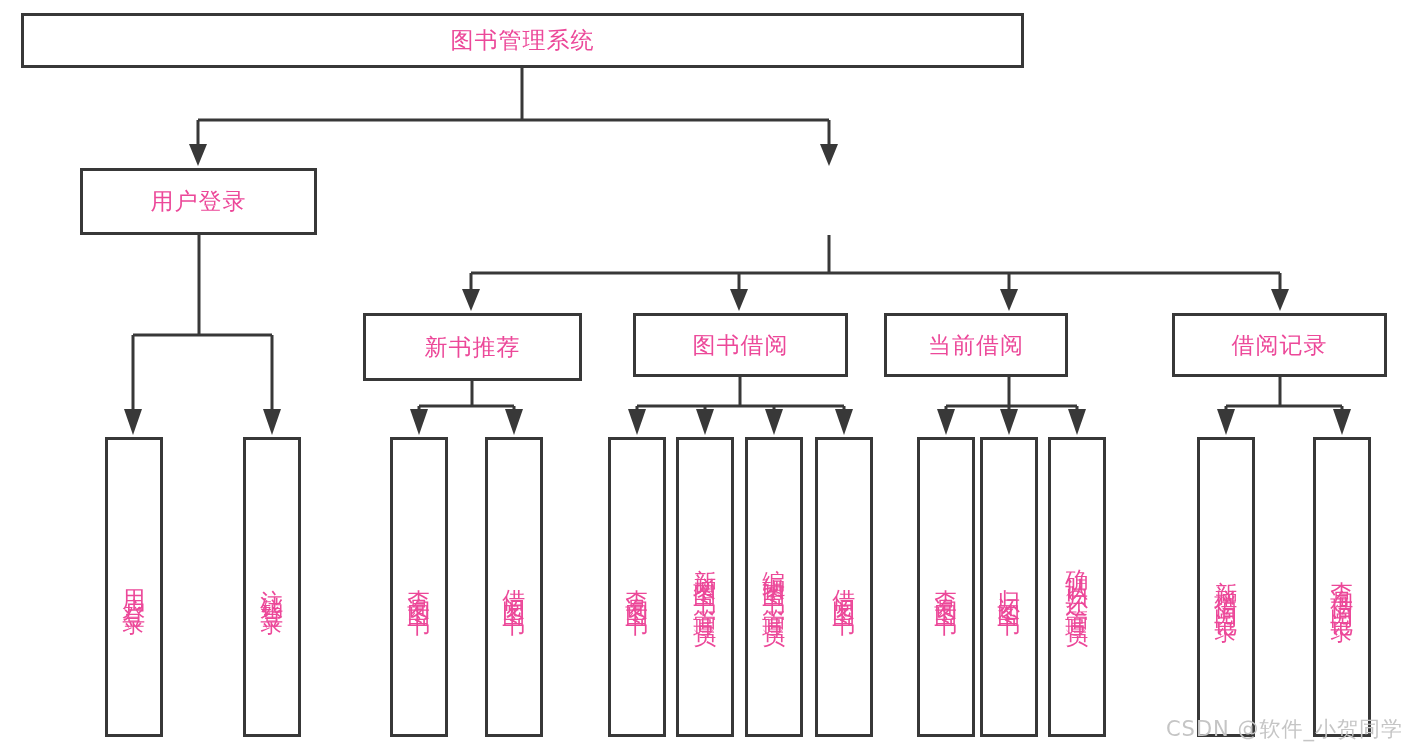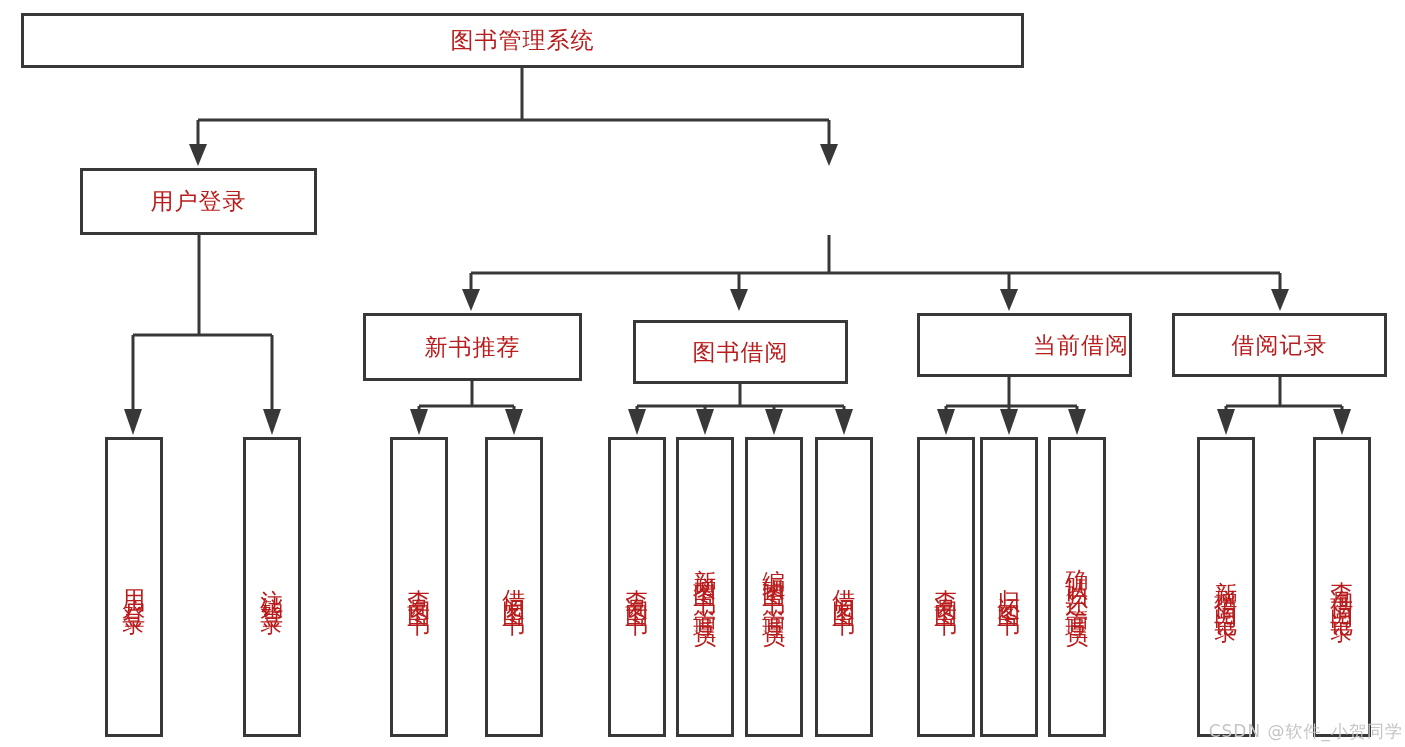--- a/index.html
+++ b/index.html
@@ -14,42 +14,42 @@
   .wires { position:absolute; left:0; top:0; z-index:1; }
   .node {
     position:absolute;
     box-sizing:border-box;
     border:3px solid #383838;
     background:#ffffff;
     display:flex;
     align-items:center;
     justify-content:center;
     z-index:2;
-    color:#b91c1c;
+    color:#ec4899;
   }
   .node .lbl {
     font-size:23px;
     letter-spacing:1px;
     white-space:nowrap;
   }
   .leaf .lbl {
     writing-mode:vertical-rl;
     text-orientation:mixed;
     font-size:23px;
     letter-spacing:8px;
     line-height:1.15;
     white-space:normal;
     max-height:288px;
   }
   .watermark {
     position:absolute;
     right:2px;
     bottom:4px;
     z-index:3;
-    font-size:17px;
+    font-size:21px;
     color:#c5c5c5;
     letter-spacing:1px;
     white-space:nowrap;
   }
 </style>
 </head>
 <body>
 
 <div class="stage">
 
@@ -100,24 +100,24 @@
     <span class="lbl">图书管理系统</span>
   </div>
 
   <div class="node" style="left:80px; top:168px; width:237px; height:67px;">
     <span class="lbl">用户登录</span>
   </div>
 
   <div class="node" style="left:363px; top:313px; width:219px; height:68px;">
     <span class="lbl">新书推荐</span>
   </div>
-  <div class="node" style="left:633px; top:320px; width:215px; height:64px;">
+  <div class="node" style="left:633px; top:313px; width:215px; height:64px;">
     <span class="lbl">图书借阅</span>
   </div>
-  <div class="node" style="left:917px; top:313px; width:215px; height:64px;justify-content:flex-end;">
+  <div class="node" style="left:884px; top:313px; width:184px; height:64px;">
     <span class="lbl">当前借阅</span>
   </div>
   <div class="node" style="left:1172px; top:313px; width:215px; height:64px;">
     <span class="lbl">借阅记录</span>
   </div>
 
   <div class="node leaf" style="left:105px; top:437px; width:58px; height:300px;">
     <span class="lbl">用户登录</span>
   </div>
   <div class="node leaf" style="left:243px; top:437px; width:58px; height:300px;">

